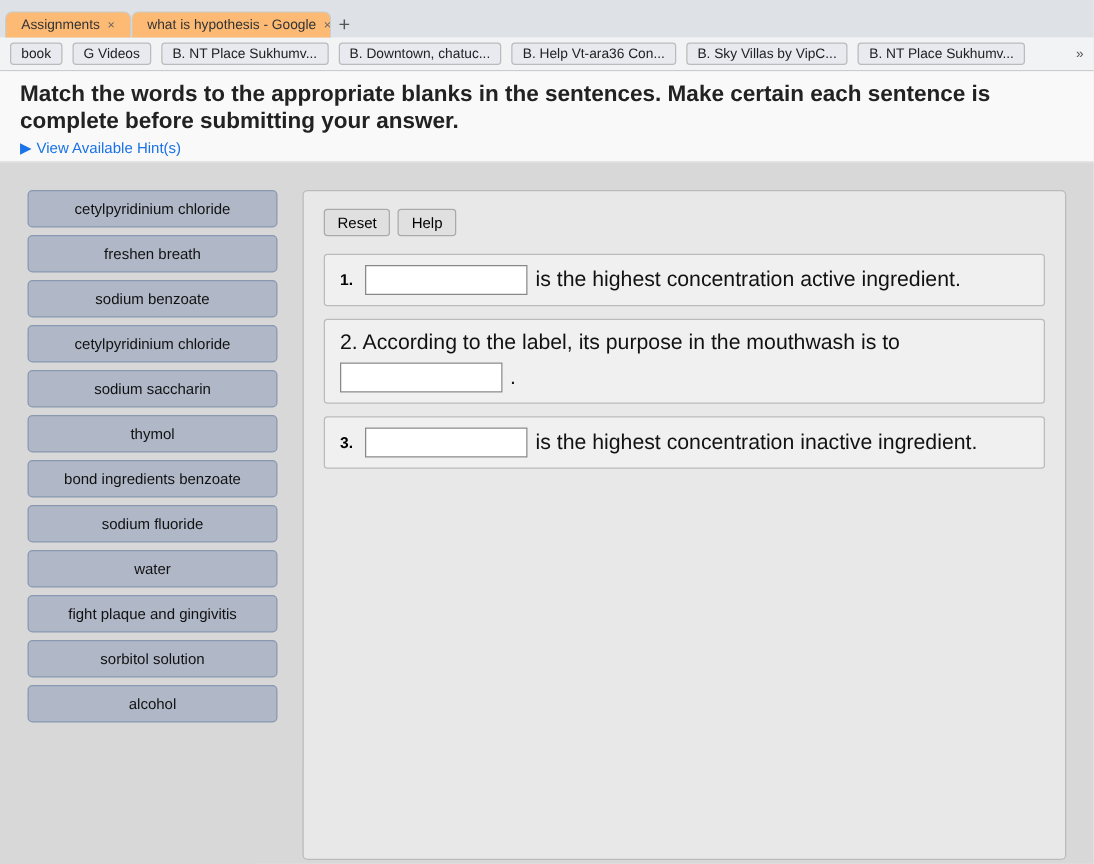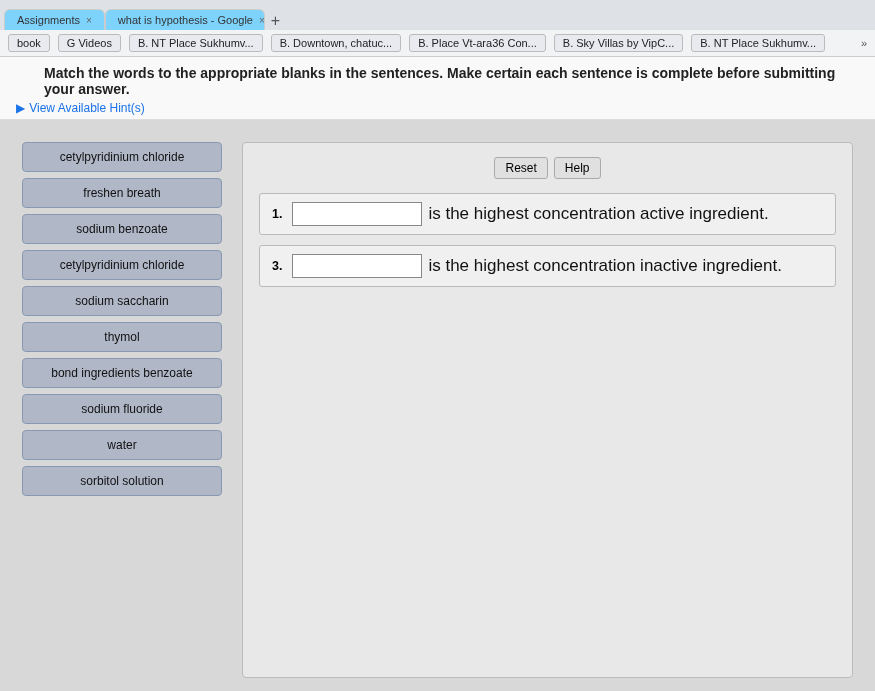--- a/index.html
+++ b/index.html
@@ -12,21 +12,21 @@
       overflow: hidden;
     }
     .tab-bar {
       background: #dee1e6;
       display: flex;
       align-items: flex-end;
       height: 30px;
       padding: 0 4px;
     }
     .tab {
-      background: #7dd3fc;
+      background: #fdba74;
       border: 1px solid #ccc;
       border-bottom: none;
       border-radius: 6px 6px 0 0;
       padding: 4px 12px;
       font-size: 11px;
       color: #333;
       display: flex;
       align-items: center;
       gap: 6px;
       max-width: 160px;
@@ -65,22 +65,21 @@
     
     .page-header {
       background: #f9f9f9;
       padding: 8px 16px 4px 16px;
       font-size: 12.5px;
       color: #222;
       border-bottom: 1px solid #ddd;
     }
     .page-header .main-instruction {
       font-weight: bold;
-      font-size: 14px;
-      margin-left: 28px;
+      font-size: 18px;
     }
     .hint-link {
       color: #1a73e8;
       cursor: pointer;
       font-size: 12px;
       display: flex;
       align-items: center;
       gap: 4px;
       margin-top: 4px;
     }
@@ -118,21 +117,21 @@
     .questions-panel {
       flex: 1;
       background: #e8e8e8;
       border: 1px solid #bbb;
       border-radius: 4px;
       padding: 14px 16px;
       position: relative;
     }
     .reset-help-row {
       display: flex;
-      justify-content: center;
+      justify-content: flex-start;
       gap: 6px;
       margin-bottom: 14px;
     }
     .small-btn {
       background: #e0e0e0;
       border: 1px solid #aaa;
       border-radius: 3px;
       padding: 3px 10px;
       font-size: 12px;
       cursor: pointer;
@@ -179,21 +178,21 @@
     <span class="tab-close">×</span>
   </div>
   <span style="font-size:16px; margin-left:6px; cursor:pointer; color:#555;">+</span>
 </div>
 
 <div class="toolbar">
   <span class="toolbar-item">book</span>
   <span class="toolbar-item">G Videos</span>
   <span class="toolbar-item">B. NT Place Sukhumv...</span>
   <span class="toolbar-item">B. Downtown, chatuc...</span>
-  <span class="toolbar-item">B. Place Vt-ara36 Con...</span>
+  <span class="toolbar-item">B. Help Vt-ara36 Con...</span>
   <span class="toolbar-item">B. Sky Villas by VipC...</span>
   <span class="toolbar-item">B. NT Place Sukhumv...</span>
   <span style="margin-left:auto; font-size:11px; color:#555;">»</span>
 </div>
 
 <div class="page-header">
   <div class="main-instruction">Match the words to the appropriate blanks in the sentences. Make certain each sentence is complete before submitting your answer.</div>
   <div class="hint-link">
     <span>▶</span>
     <span>View Available Hint(s)</span>
@@ -205,36 +204,43 @@
   <div class="word-bank">
     <button class="word-btn">cetylpyridinium chloride</button>
     <button class="word-btn">freshen breath</button>
     <button class="word-btn">sodium benzoate</button>
     <button class="word-btn">cetylpyridinium chloride</button>
     <button class="word-btn">sodium saccharin</button>
     <button class="word-btn">thymol</button>
     <button class="word-btn">bond ingredients benzoate</button>
     <button class="word-btn">sodium fluoride</button>
     <button class="word-btn">water</button>
+    <button class="word-btn">fight plaque and gingivitis</button>
     <button class="word-btn">sorbitol solution</button>
+    <button class="word-btn">alcohol</button>
   </div>
 
   <div class="questions-panel">
 
     <div class="reset-help-row">
       <button class="small-btn">Reset</button>
       <button class="small-btn">Help</button>
     </div>
 
     <div class="question-box">
       <span class="q-num">1.</span>
       <input class="fill-input" type="text" placeholder="" style="">
       <span class="question-text">is the highest concentration active ingredient.</span>
     </div>
 
+    <div class="question-box">
+      <span class="question-text">2. According to the label, its purpose in the mouthwash is to</span>
+      <input class="fill-input" type="text" placeholder="" style="">
+      <span class="question-text">.</span>
+    </div>
 
     <div class="question-box">
       <span class="q-num">3.</span>
       <input class="fill-input" type="text" placeholder="" style="">
       <span class="question-text">is the highest concentration inactive ingredient.</span>
     </div>
   </div>
 
 </div>
 

